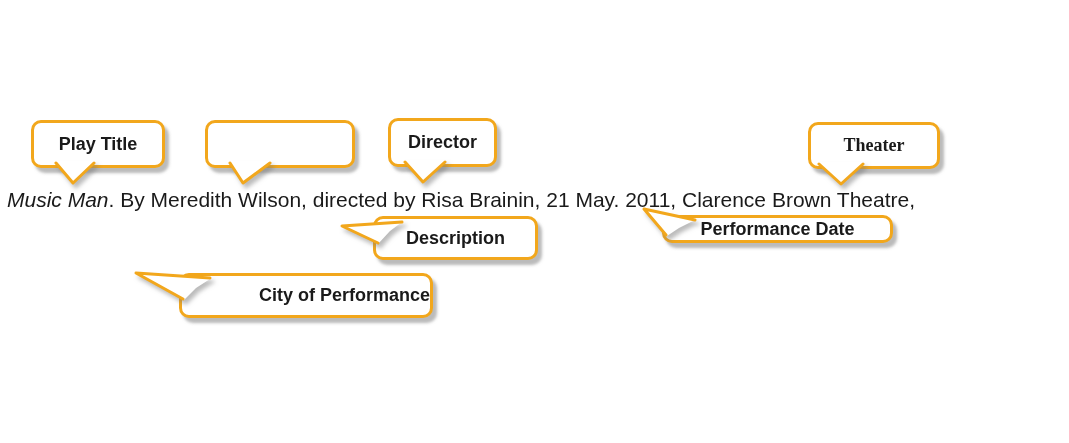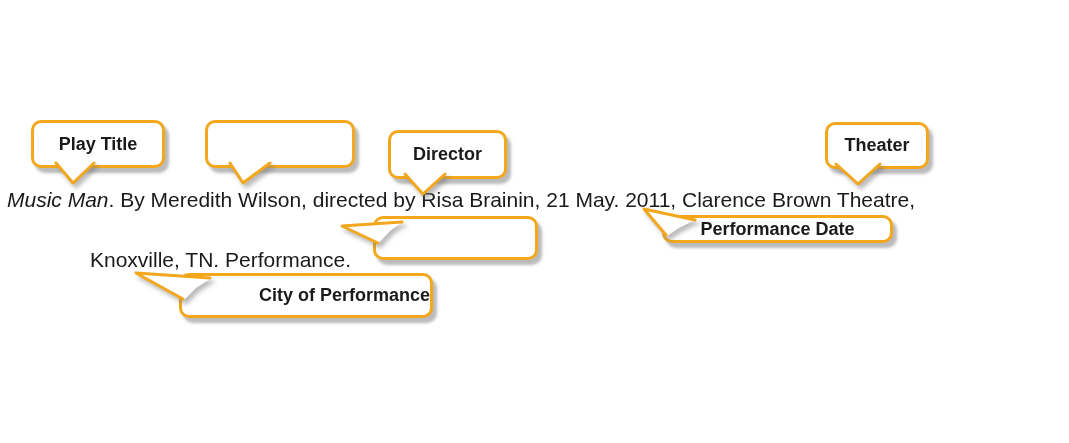--- a/index.html
+++ b/index.html
@@ -59,39 +59,38 @@
     stroke-linecap: round;
     stroke-linejoin: round;
   }
   .tail-down { top: calc(100% - 4px); }
 
   
   #co-play-title       { left: 31px;  top: 120px; width: 134px; height: 48px; }
   #co-play-title .tail { left: 20px; }
   #co-playwright       { left: 205px; top: 120px; width: 150px; height: 48px; }
   #co-playwright .tail { left: 20px; }
-  #co-director         { left: 388px; top: 130px; width: 119px; height: 49px; }
+  #co-director         { left: 388px; top: 118px; width: 109px; height: 49px; }
   #co-director .tail   { left: 12px; }
-  #co-theater          { left: 825px; top: 122px; width: 104px; height: 47px; }
+  #co-theater          { left: 808px; top: 122px; width: 132px; height: 47px; font-family: Liberation Serif, serif; }
   #co-theater .tail    { left: 6px; }
   #co-description      { left: 373px; top: 216px; width: 165px; height: 44px; }
   #co-description .tail      { left: -40px; top: -6px; }
   #co-performance-date { left: 662px; top: 215px; width: 231px; height: 28px; }
   #co-performance-date .tail { left: -30px; top: -16px; }
   #co-city             { left: 179px; top: 273px; width: 254px; height: 45px; justify-content: flex-end; }
   #co-city .tail             { left: -52px; top: -10px; }
 </style>
 </head>
 <body>
 
 <div class="canvas">
 
   <p class="cite" id="line1"><em>Music Man</em><span>. By Meredith Wilson, directed by Risa Brainin, 21 May. 2011, Clarence Brown Theatre,</span></p>
 
-  <p class="cite" id="line2">Knoxville, TN. Performance.</p>
 
   <div class="callout" id="co-play-title">
     <span class="callout-label">Play Title</span>
     <svg class="tail tail-down" width="42" height="24" viewBox="0 0 42 24">
       <path class="tail-fill" d="M1 0 L41 0 L19 22 Z"></path>
       <path class="tail-stroke" d="M2 2 L19 22 L40 2"></path>
     </svg>
   </div>
 
   <div class="callout" id="co-playwright">
@@ -111,20 +110,21 @@
 
   <div class="callout" id="co-theater">
     <span class="callout-label">Theater</span>
     <svg class="tail tail-down" width="48" height="24" viewBox="0 0 48 24">
       <path class="tail-fill" d="M1 0 L47 0 L24 22 Z"></path>
       <path class="tail-stroke" d="M2 2 L24 22 L46 2"></path>
     </svg>
   </div>
 
   <div class="callout" id="co-description">
+    <span class="callout-label">Description</span>
     <svg class="tail" width="70" height="40" viewBox="0 0 70 40">
       <path class="tail-fill" d="M66 9 L6 13 L42 31 L54 18 Z"></path>
       <path class="tail-stroke" d="M66 9 L6 13 L42 30"></path>
     </svg>
   </div>
 
   <div class="callout" id="co-performance-date">
     <span class="callout-label">Performance Date</span>
     <svg class="tail" width="64" height="42" viewBox="0 0 64 42">
       <path class="tail-fill" d="M60 18 L9 7 L32 34 L44 26 Z"></path>

